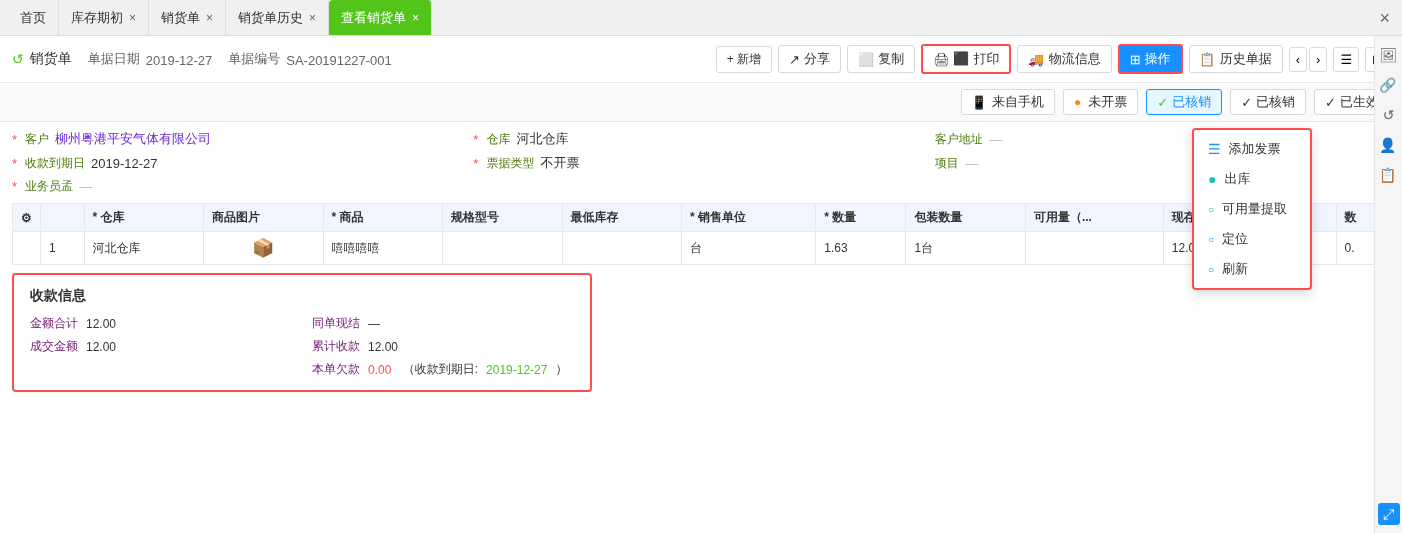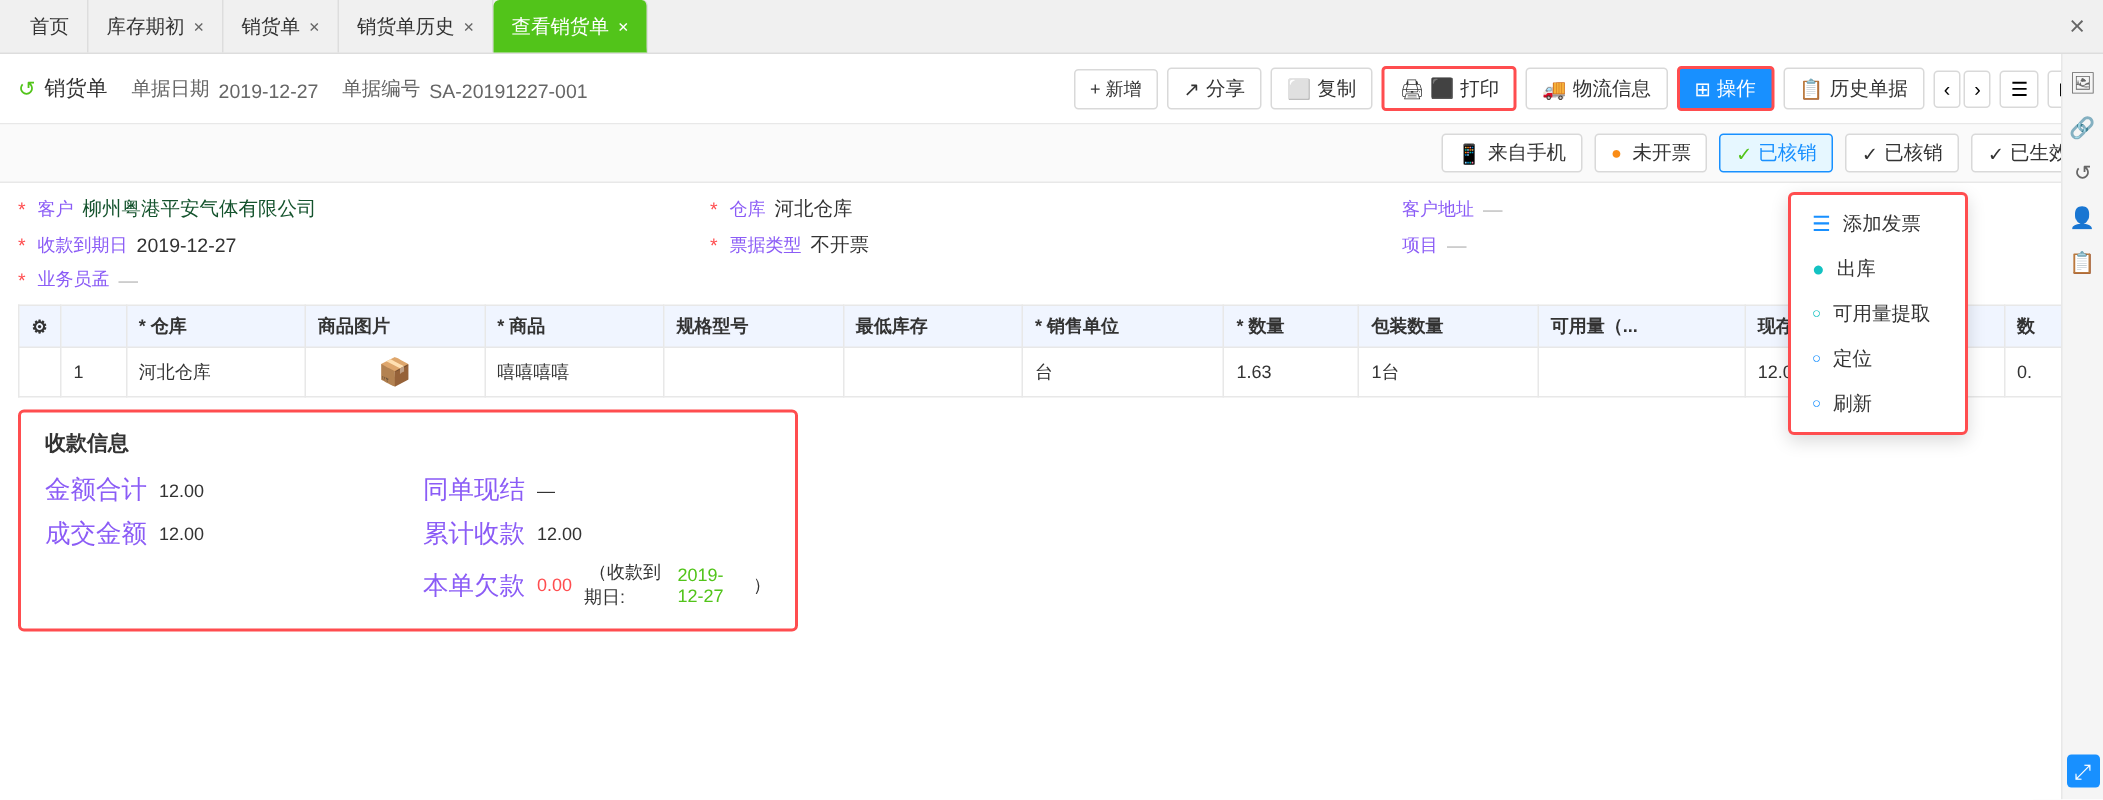--- a/index.html
+++ b/index.html
@@ -74,25 +74,25 @@
     }
 
     
     .form-section {
       padding: 8px 12px; display: grid; grid-template-columns: 1fr 1fr 1fr; gap: 6px;
     }
     .form-row {
       display: flex; align-items: center; gap: 6px;
     }
     .form-label {
-      color: #8b5cf6; white-space: nowrap; font-size: 12px;
+      color: #4d7c0f; white-space: nowrap; font-size: 12px;
     }
     .form-required { color: #ff4d4f; margin-right: 2px; }
     .form-value { color: #333; font-size: 13px; }
-    .form-value.link { color: #14532d; cursor: pointer; }
+    .form-value.link { color: #6d28d9; cursor: pointer; }
     .form-value.placeholder { color: #bbb; }
 
     .add-note-btn {
       color: #fa8c16; cursor: pointer; display: flex; align-items: center; gap: 3px; font-size: 12px;
     }
 
     
     .table-container { padding: 0 12px; }
     .data-table { width: 100%; border-collapse: collapse; border: 1px solid #e8e8e8; }
     .data-table th {
@@ -102,26 +102,26 @@
     .data-table td {
       border: 1px solid #e8e8e8; padding: 5px 8px; font-size: 12px; color: #333;
     }
     .data-table tr.data-row td { background: #fff; }
     .data-table tr.subtotal-row td { background: #fffbe6; font-size: 12px; color: #333; }
     .settings-col { width: 28px; text-align: center; }
 
     
     .payment-section {
       margin: 8px 12px; border: 2px solid #ff4d4f; border-radius: 4px; padding: 12px 16px;
-      background: #fff; width: 520px;
+      background: #fff; width: 580px;
     }
     .payment-title { font-size: 14px; font-weight: 600; color: #333; margin-bottom: 10px; }
     .payment-grid { display: grid; grid-template-columns: 1fr 1fr; gap: 6px 20px; }
     .payment-row { display: flex; align-items: center; gap: 8px; }
-    .payment-label { color: #8b5cf6; font-size: 17px; white-space: nowrap; }
+    .payment-label { color: #701a75; font-size: 12px; white-space: nowrap; }
     .payment-value { color: #333; font-size: 12px; }
     .payment-value.red { color: #ff4d4f; }
     .payment-value.green-date { color: #52c41a; }
 
     
     .right-sidebar {
       position: absolute; right: 0; top: 0; bottom: 0; width: 28px;
       background: #f5f5f5; border-left: 1px solid #e8e8e8;
       display: flex; flex-direction: column; align-items: center; padding: 8px 0; gap: 8px;
     }

